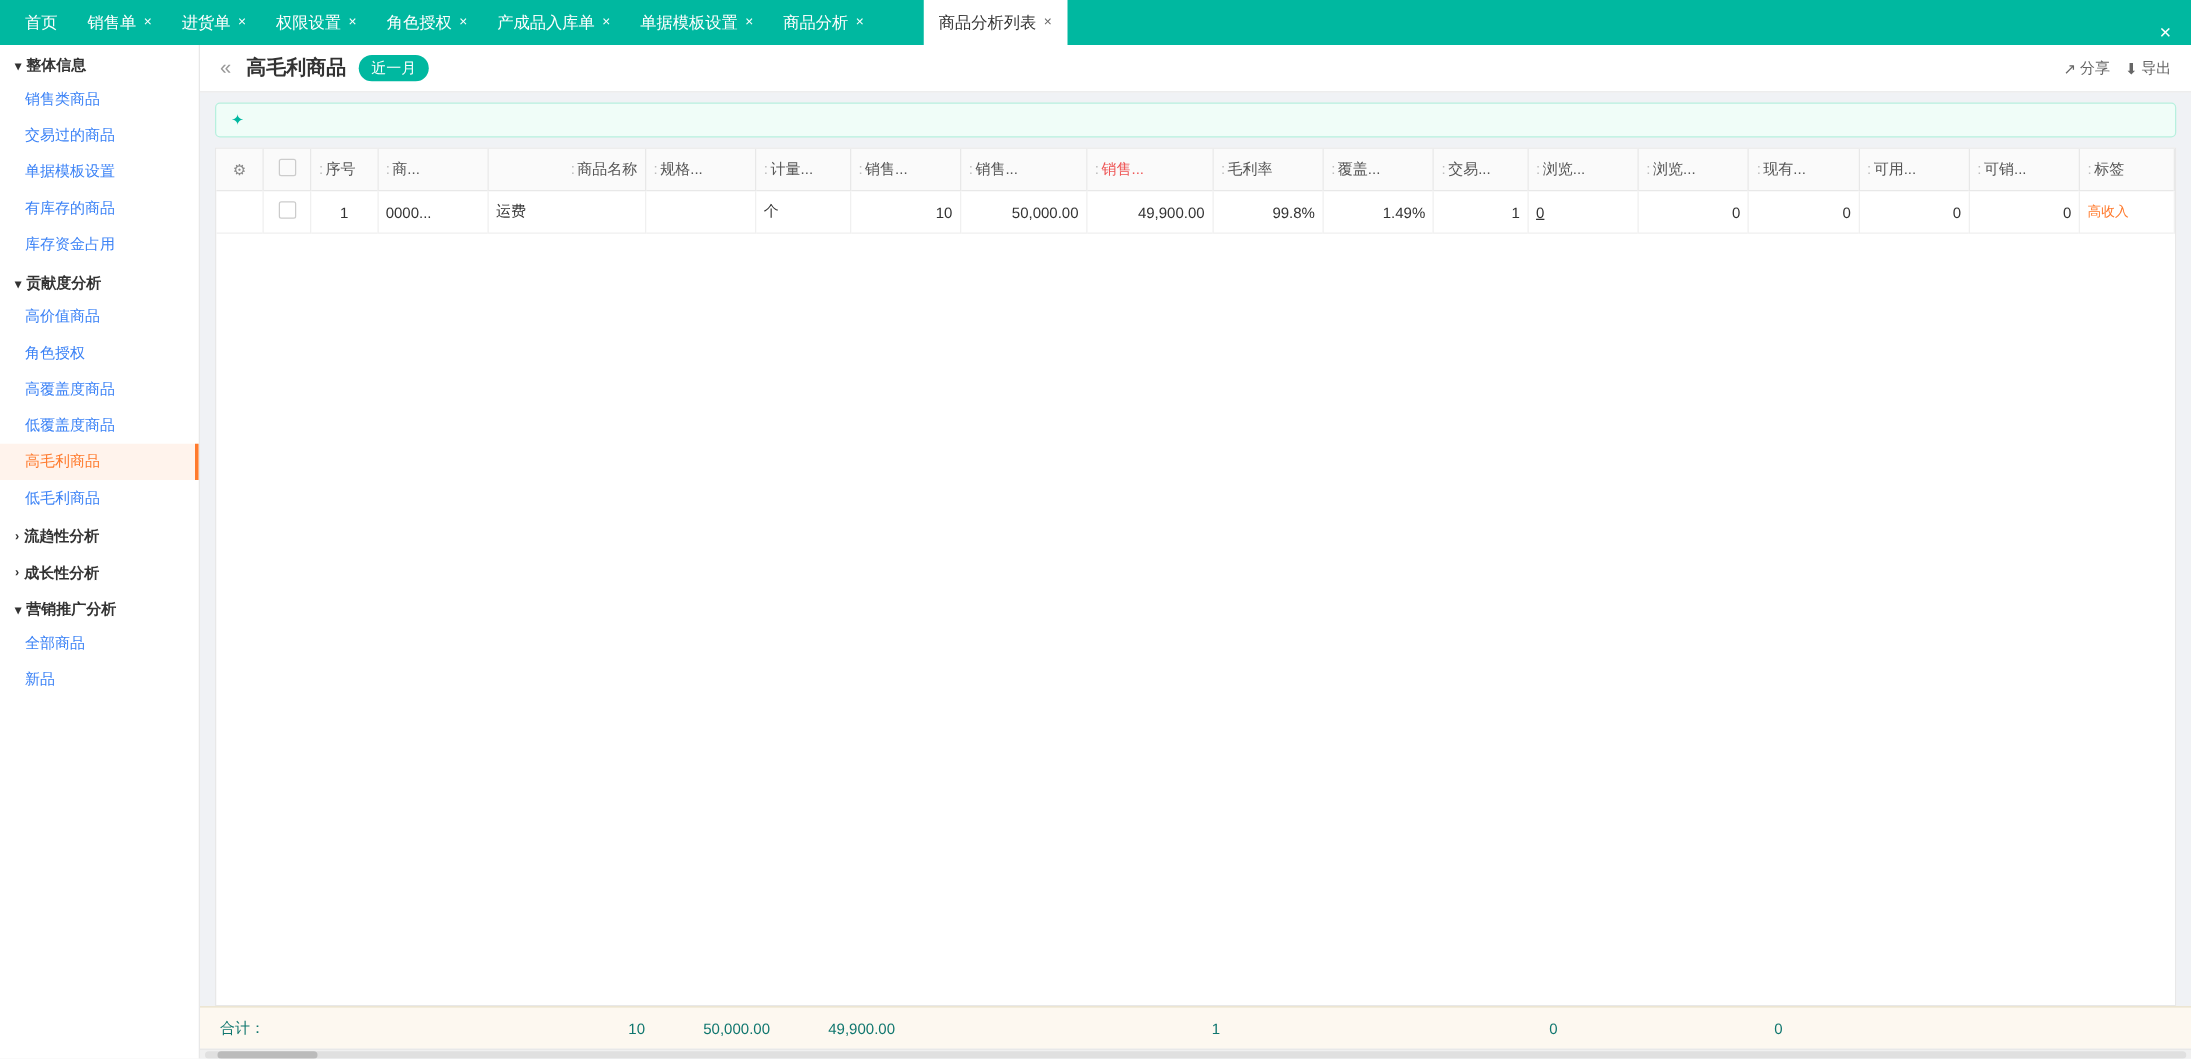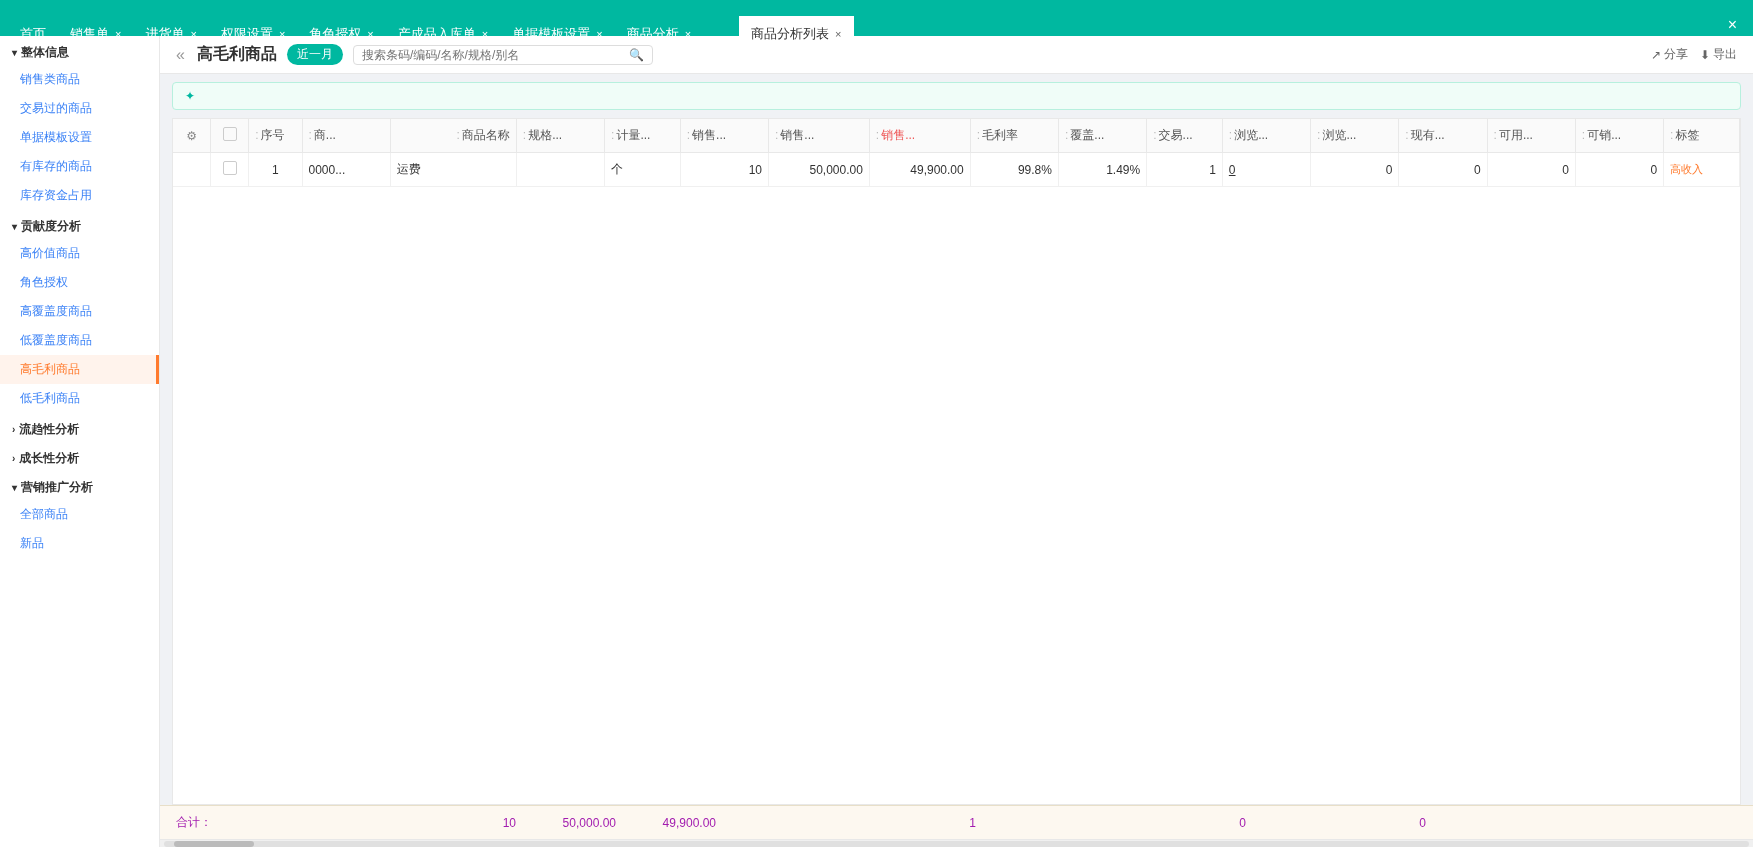--- a/index.html
+++ b/index.html
@@ -3,22 +3,22 @@
   <meta charset="utf-8">
   <style>
     * { margin: 0; padding: 0; box-sizing: border-box; }
     body { font-family: 'Microsoft YaHei', Arial, sans-serif; font-size: 12px; background: #f5f5f5; overflow: hidden; width: 1753px; height: 847px; }
 
     
     .top-nav {
       background: #00b8a0;
       height: 36px;
       display: flex;
-      align-items: flex-start;
-      padding: 16px 8px;
+      align-items: flex-end;
+      padding: 0 8px;
       color: #fff;
       flex-shrink: 0;
     }
     .top-nav .nav-item {
       padding: 0 12px;
       height: 36px;
       display: flex;
       align-items: center;
       cursor: pointer;
       white-space: nowrap;
@@ -220,21 +220,21 @@
 
     
     .footer-bar {
       background: #fdf8f0;
       border-top: 1px solid #e8dfc8;
       padding: 8px 16px;
       display: flex;
       align-items: center;
       flex-shrink: 0;
       font-size: 12px;
-      color: #a21caf;
+      color: #0f766e;
       gap: 20px;
     }
 
     
     .scrollbar-area {
       height: 8px;
       background: #f0f0f0;
       border-top: 1px solid #e8e8e8;
       display: flex;
       align-items: center;
@@ -346,24 +346,20 @@
     <div class="sidebar-item">全部商品</div>
     <div class="sidebar-item">新品</div>
   </div>
 
   <div class="content-area">
 
     <div class="content-header">
       <span class="collapse-btn">«</span>
       <span class="page-title">高毛利商品</span>
       <button class="date-btn">近一月</button>
-      <div class="search-box">
-        <input type="text" placeholder="搜索条码/编码/名称/规格/别名" style="">
-        <span class="search-icon">🔍</span>
-      </div>
       <div class="header-actions">
         <div class="action-btn">
           <span>↗</span>
           <span>分享</span>
         </div>
         <div class="action-btn">
           <span>⬇</span>
           <span>导出</span>
         </div>
       </div>

